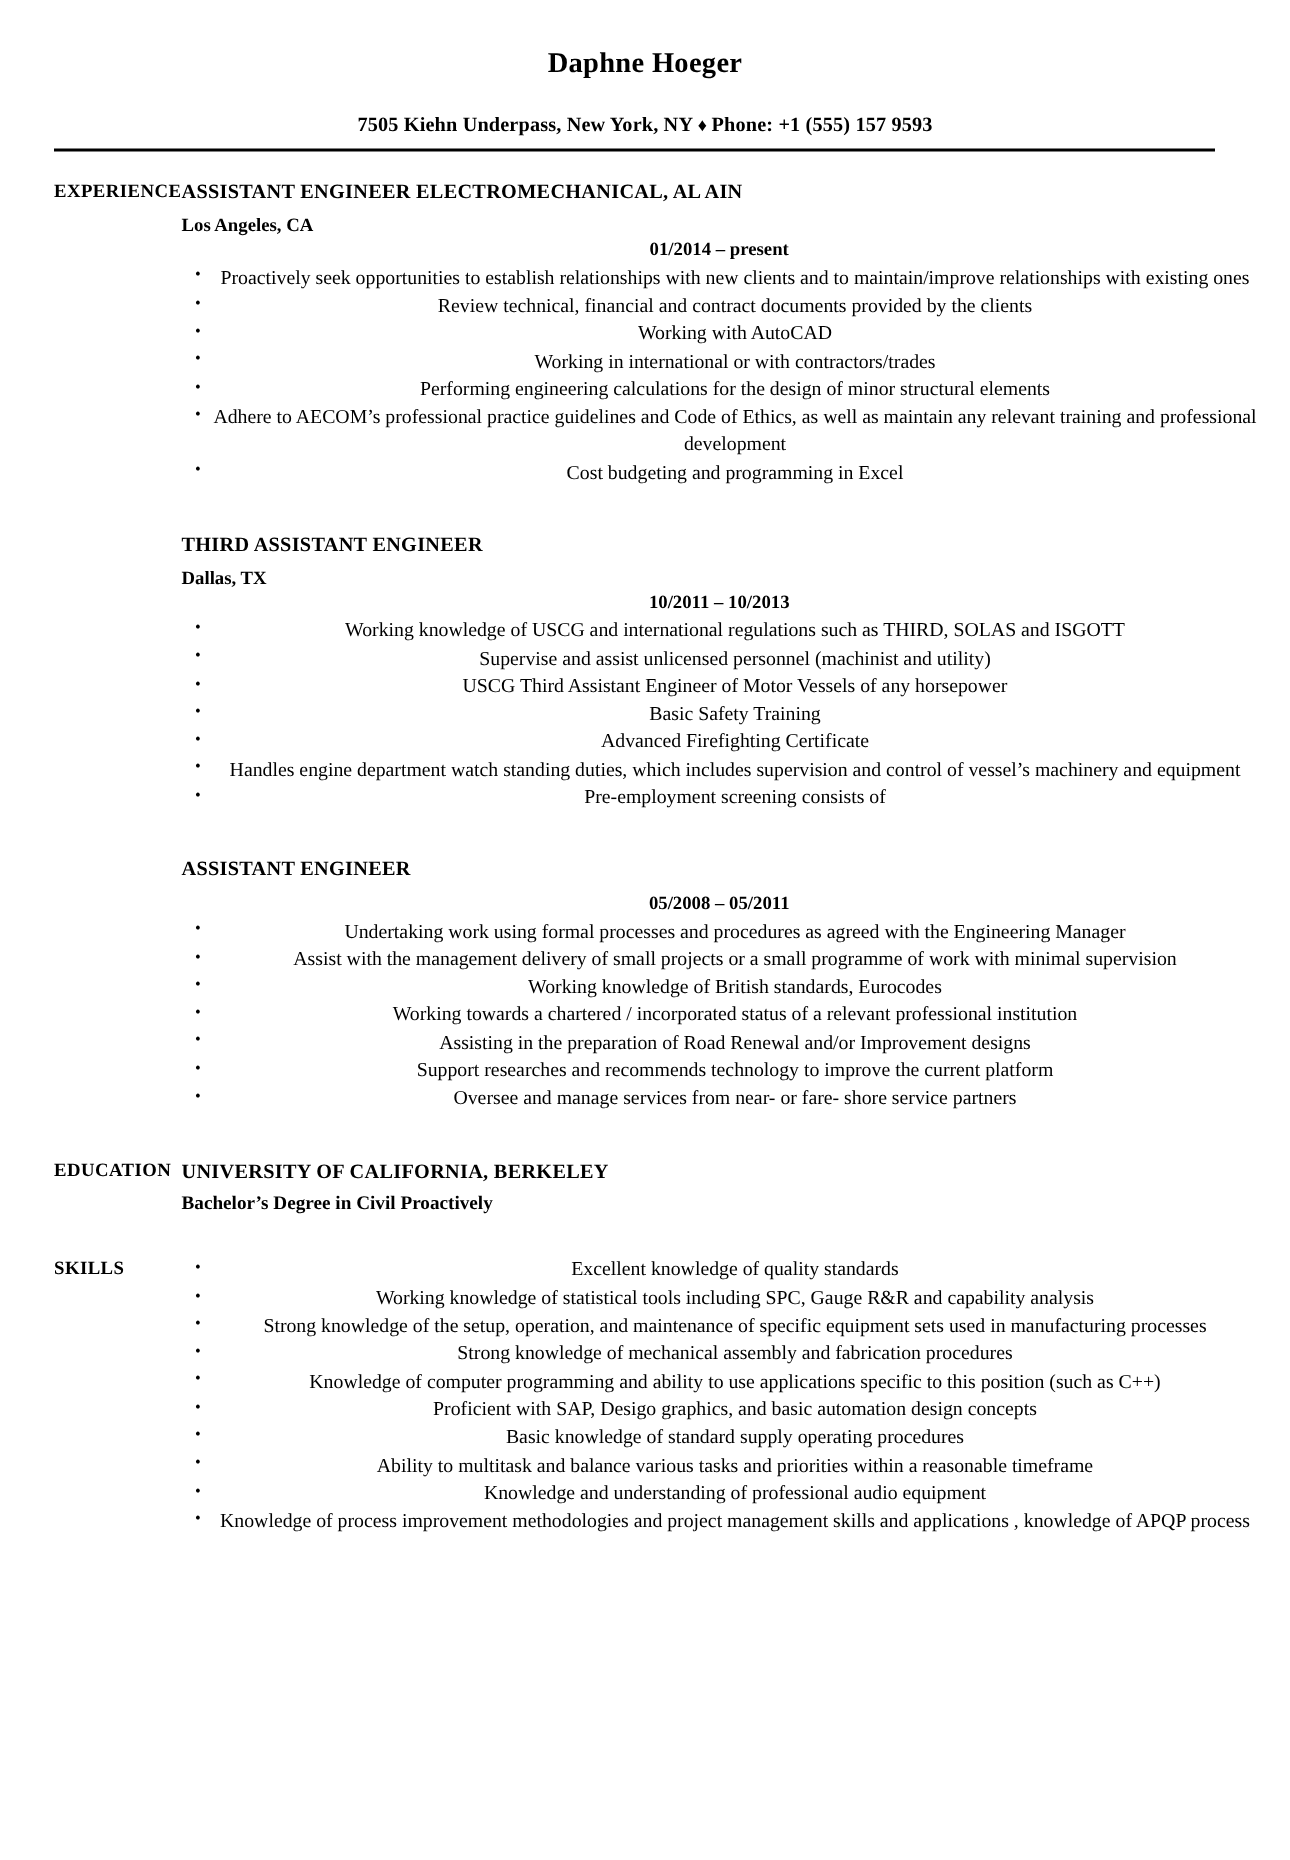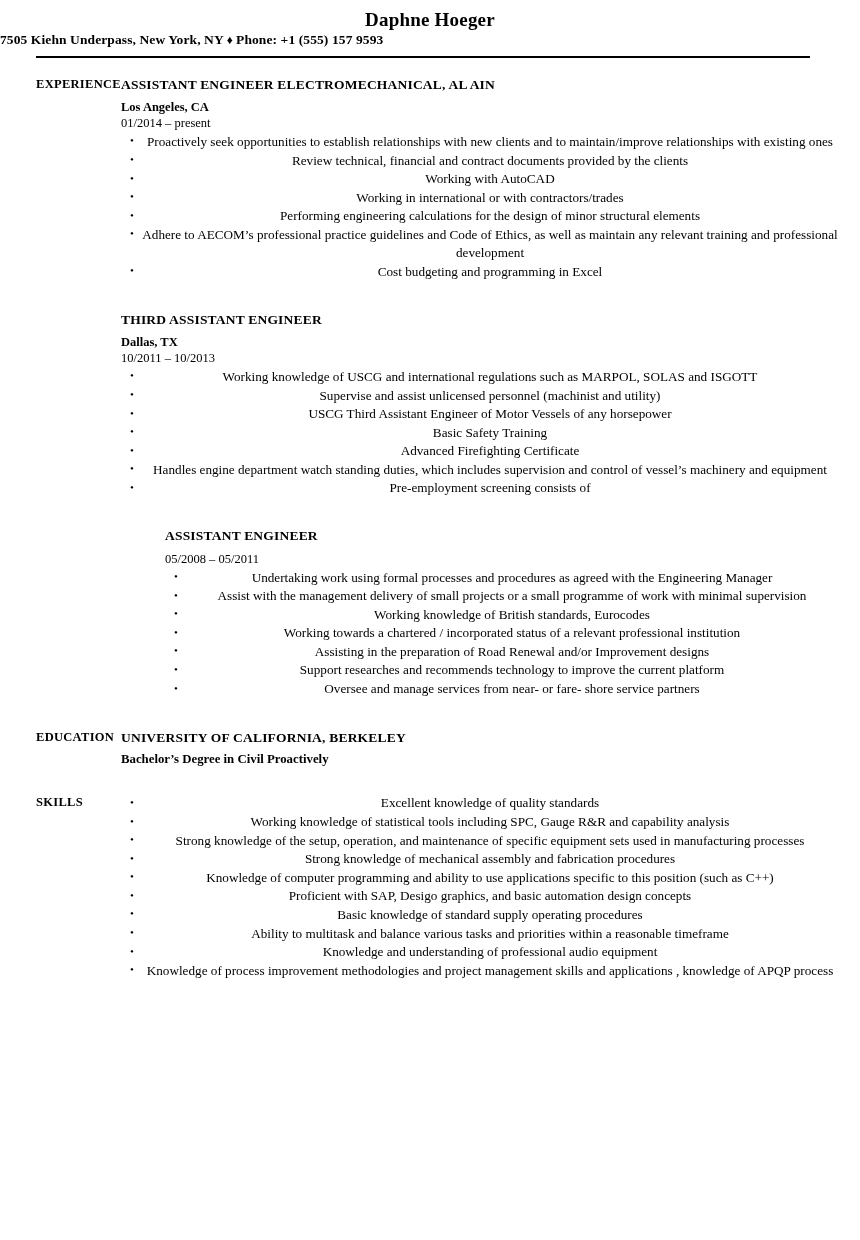--- a/index.html
+++ b/index.html
@@ -19,34 +19,35 @@
   .page {
     position: relative;
     width: 860px;
     height: 1240px;
     background: #ffffff;
     box-sizing: border-box;
   }
 
   
   .header {
-    padding-top: 8px;
+    padding-top: 31px;
   }
   .full-name {
     text-align: center;
     font-size: 19px;
     font-weight: bold;
     letter-spacing: 0.2px;
     line-height: 1.25;
     margin: 0;
   }
   .contact-line {
+    text-align: center;
     font-size: 13.5px;
     font-weight: bold;
-    margin: 0 0 0 0;
+    margin: 20px 0 0 0;
     line-height: 1.25;
     letter-spacing: 0.1px;
   }
   .contact-sep {
     padding: 0 3px;
     font-size: 12px;
   }
   .header-rule {
     margin: 7px 50px 0 36px;
     height: 2px;
@@ -77,40 +78,41 @@
     padding-right: 22px;
     box-sizing: border-box;
   }
 
   #experience-section { margin-top: 18px; }
   #education-section  { margin-top: 30px; }
   #skills-section     { margin-top: 27px; }
 
   
   .job { margin-bottom: 30px; }
-  .job:last-child { margin-bottom: 0; margin-left: 44px; }
+  .job:last-child { margin-bottom: 0; }
 
   .job-title {
     font-size: 13.5px;
     font-weight: bold;
     letter-spacing: 0.2px;
     line-height: 1.35;
     margin: 0 0 5px 0;
   }
   .job-location {
     font-size: 12.5px;
     font-weight: bold;
     line-height: 1.3;
     margin: 0;
   }
   .job-dates {
     font-size: 12.5px;
-    font-weight: normal;
+    font-weight: bold;
     line-height: 1.35;
     margin: 0 0 1px 0;
+    text-align: center;
   }
 
   
   ul.bullets {
     list-style: none;
     margin: 0;
     padding: 0;
   }
   ul.bullets li {
     position: relative;
@@ -174,21 +176,21 @@
           <li>Adhere to AECOM’s professional practice guidelines and Code of Ethics, as well as maintain any relevant training and professional development</li>
           <li>Cost budgeting and programming in Excel</li>
         </ul>
       </div>
 
       <div class="job">
         <div class="job-title">THIRD ASSISTANT ENGINEER</div>
         <div class="job-location">Dallas, TX</div>
         <div class="job-dates">10/2011 – 10/2013</div>
         <ul class="bullets">
-          <li>Working knowledge of USCG and international regulations such as MARPOL, SOLAS and ISGOTT</li>
+          <li>Working knowledge of USCG and international regulations such as THIRD, SOLAS and ISGOTT</li>
           <li>Supervise and assist unlicensed personnel (machinist and utility)</li>
           <li>USCG Third Assistant Engineer of Motor Vessels of any horsepower</li>
           <li>Basic Safety Training</li>
           <li>Advanced Firefighting Certificate</li>
           <li>Handles engine department watch standing duties, which includes supervision and control of vessel’s machinery and equipment</li>
           <li>Pre-employment screening consists of</li>
         </ul>
       </div>
 
       <div class="job">

